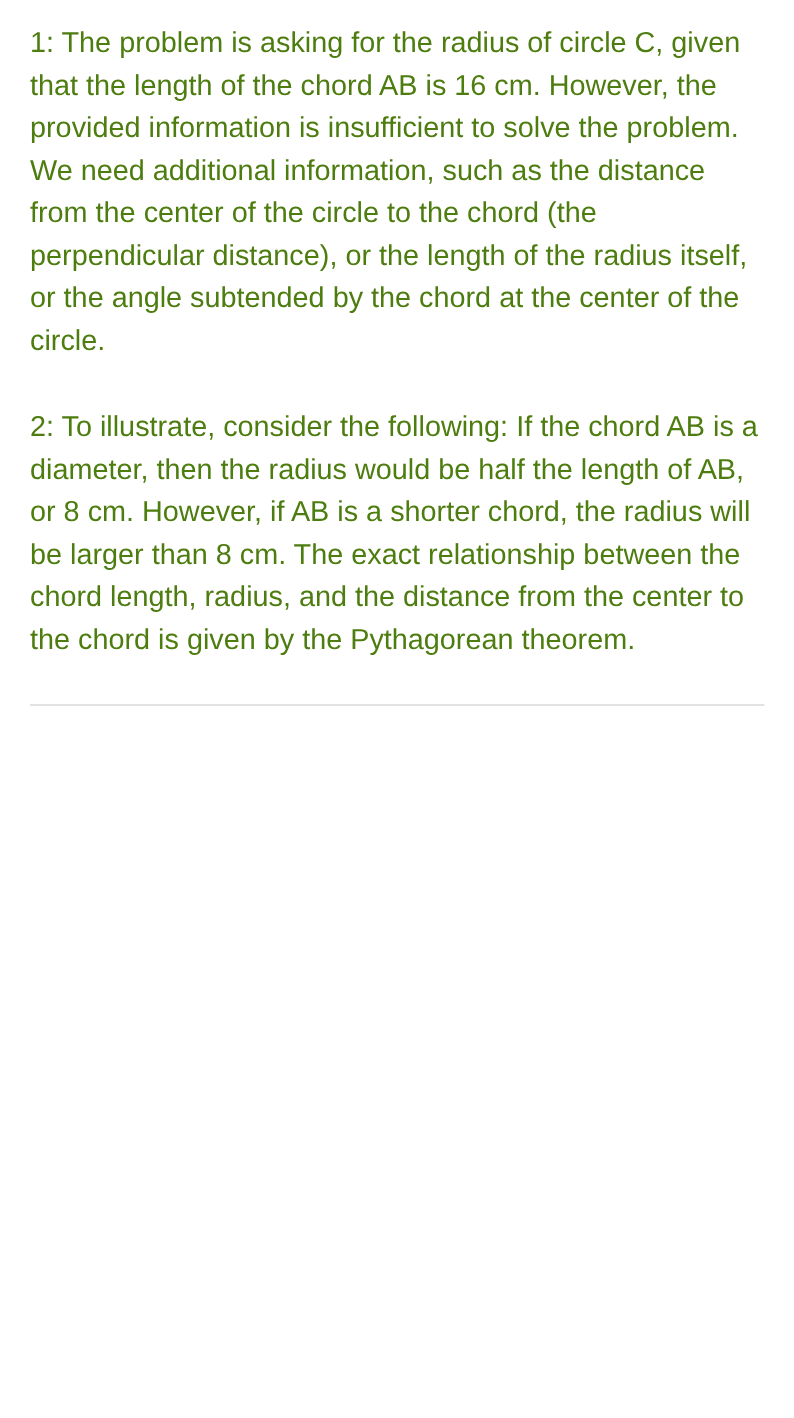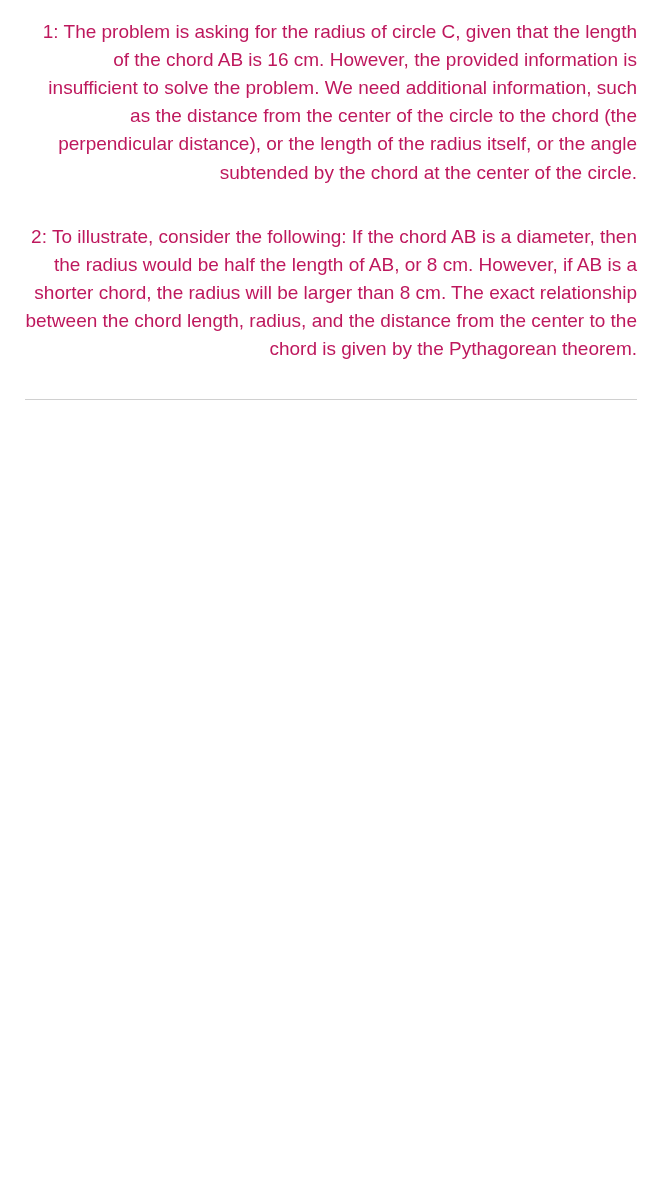--- a/index.html
+++ b/index.html
@@ -17,25 +17,24 @@
       width: 662px;
       min-height: 1182px;
       padding: 18px 25px 30px 25px;
     }
 
     .content-block {
       margin-bottom: 36px;
     }
 
     .paragraph {
-      font-size: 19px;
+      font-size: 24px;
       line-height: 1.48;
-      color: #be185d;
+      color: #4d7c0f;
       word-wrap: break-word;
-      text-align: right;
     }
 
     .divider {
       border: none;
       border-top: 1px solid #d0d0d0;
       margin-top: 10px;
     }
   </style>
 </head>
 <body>

